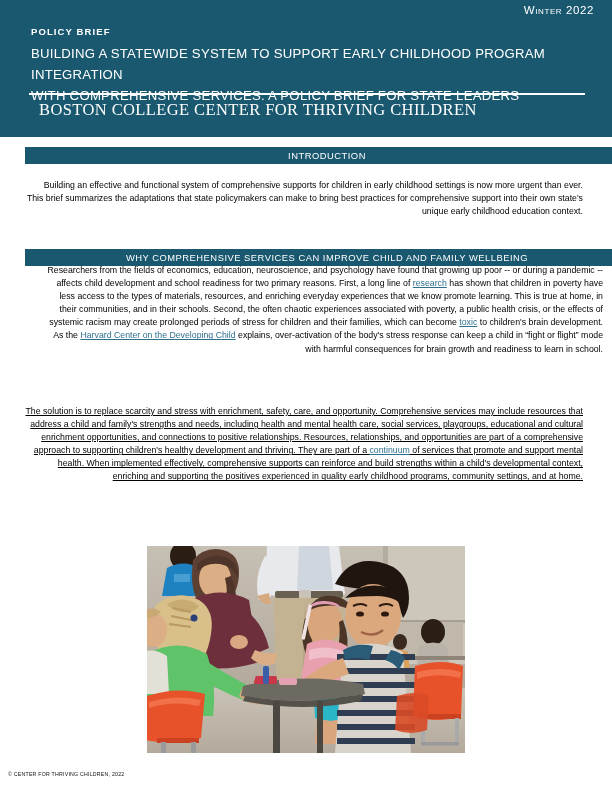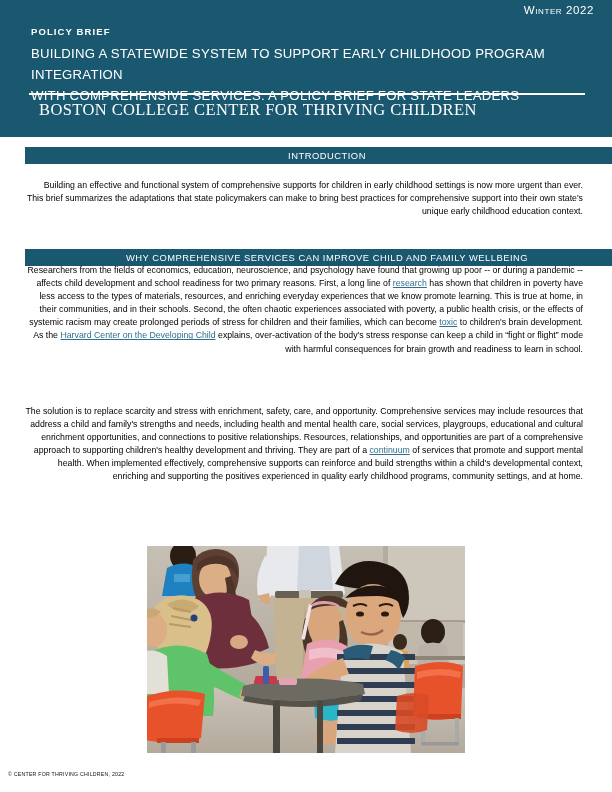--- a/index.html
+++ b/index.html
@@ -100,22 +100,22 @@
   .body-para {
     position: absolute;
     left: 25px;
     width: 558px;
     font-size: 8.75px;
     line-height: 13.1px;
     text-align: right;
     color: #000000;
   }
   #para-intro { top: 179px; }
-  #para-why-1 { top: 264px; }
-  #para-why-2 { top: 405px; }
+  #para-why-1 { top: 264px; margin-left: 20px; }
+  #para-why-2 { top: 405px; text-decoration: underline; }
 
   .doclink {
     color: #2e6f8e;
     text-decoration: underline;
   }
 
   
   .photo-frame {
     position: absolute;
     left: 147px;

